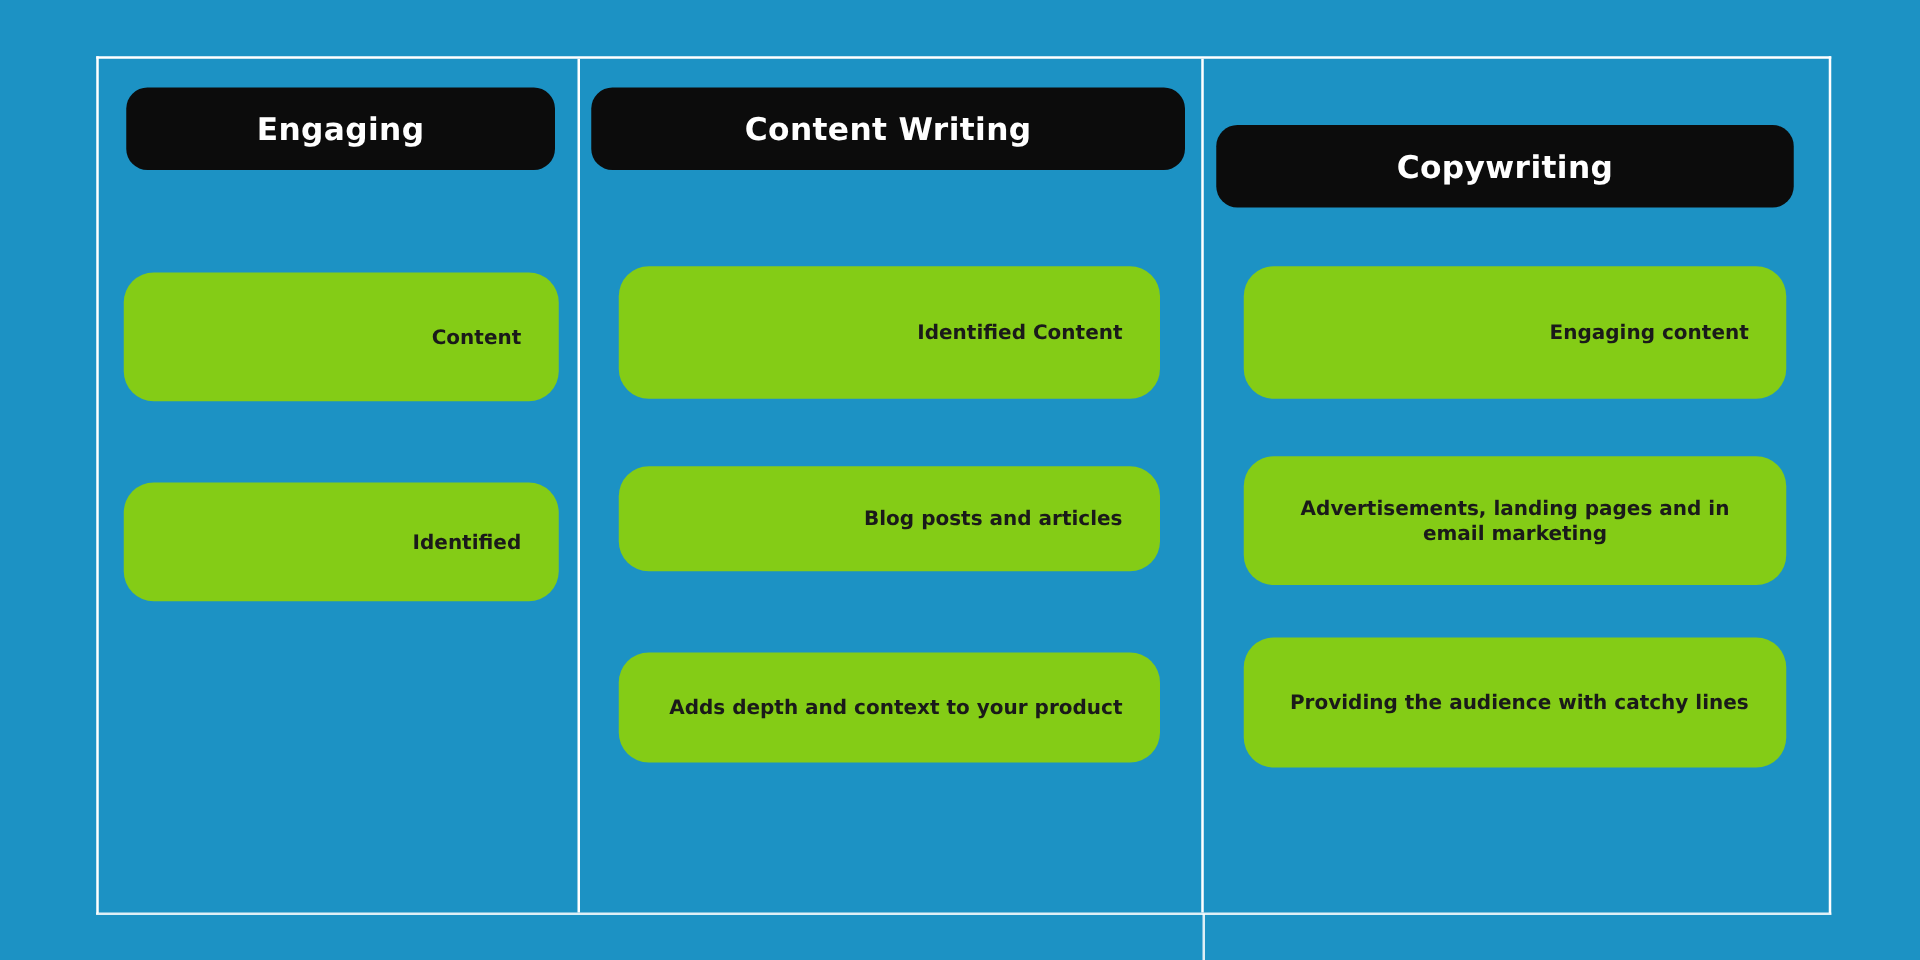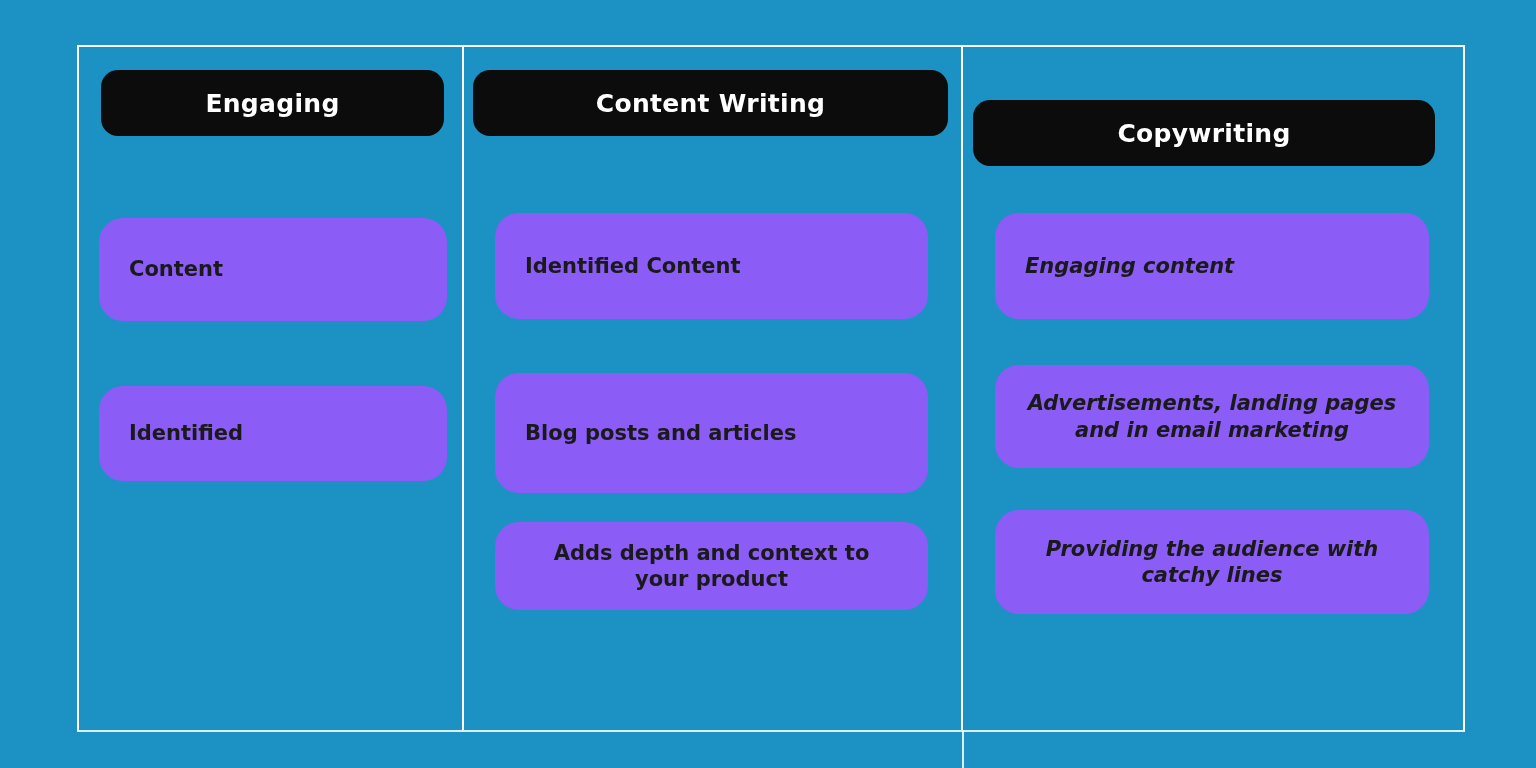--- a/index.html
+++ b/index.html
@@ -48,43 +48,43 @@
     font-weight: 700;
     letter-spacing: 0.3px;
     text-align: center;
   }
   .col-1 .pill { left: 22px; top: 23px; width: 343px; height: 66px; }
   .col-2 .pill { left: 9px;  top: 23px; width: 475px; height: 66px; }
   .col-3 .pill { left: 10px; top: 23px; width: 462px; height: 66px; margin-top: 30px; }
 
   .card {
     position: absolute;
-    background: #8b5cf6;
+    background: #84cc16;
     border-radius: 24px;
     display: flex;
     align-items: center;
-    justify-content: flex-start;
+    justify-content: flex-end;
     color: #1A1A1A;
-    font-size: 21px;
+    font-size: 16px;
     font-weight: 700;
     text-align: center;
     line-height: 1.25;
     padding: 0 30px;
     box-sizing: border-box;
   }
   .col-1 .card { left: 20px; width: 348px; }
   .col-2 .card { left: 31px; width: 433px; }
-  .col-3 .card { left: 32px; width: 434px; font-style: italic; }
+  .col-3 .card { left: 32px; width: 434px; }
 
   .col-1 .card-0 { top: 171px; height: 103px; }
   .col-1 .card-1 { top: 339px; height: 95px;  }
   .col-1 .card-2 { top: 475px; height: 95px;  }
 
   .col-2 .card-0 { top: 166px; height: 106px; }
-  .col-2 .card-1 { top: 326px; height: 120px; }
+  .col-2 .card-1 { top: 326px; height: 84px; }
   .col-2 .card-2 { top: 475px; height: 88px; }
 
   .col-3 .card-0 { top: 166px; height: 106px; }
   .col-3 .card-1 { top: 318px; height: 103px; }
   .col-3 .card-2 { top: 463px; height: 104px; }
 
   .divider-extension {
     position: absolute;
     left: 962px;
     top: 731px;

